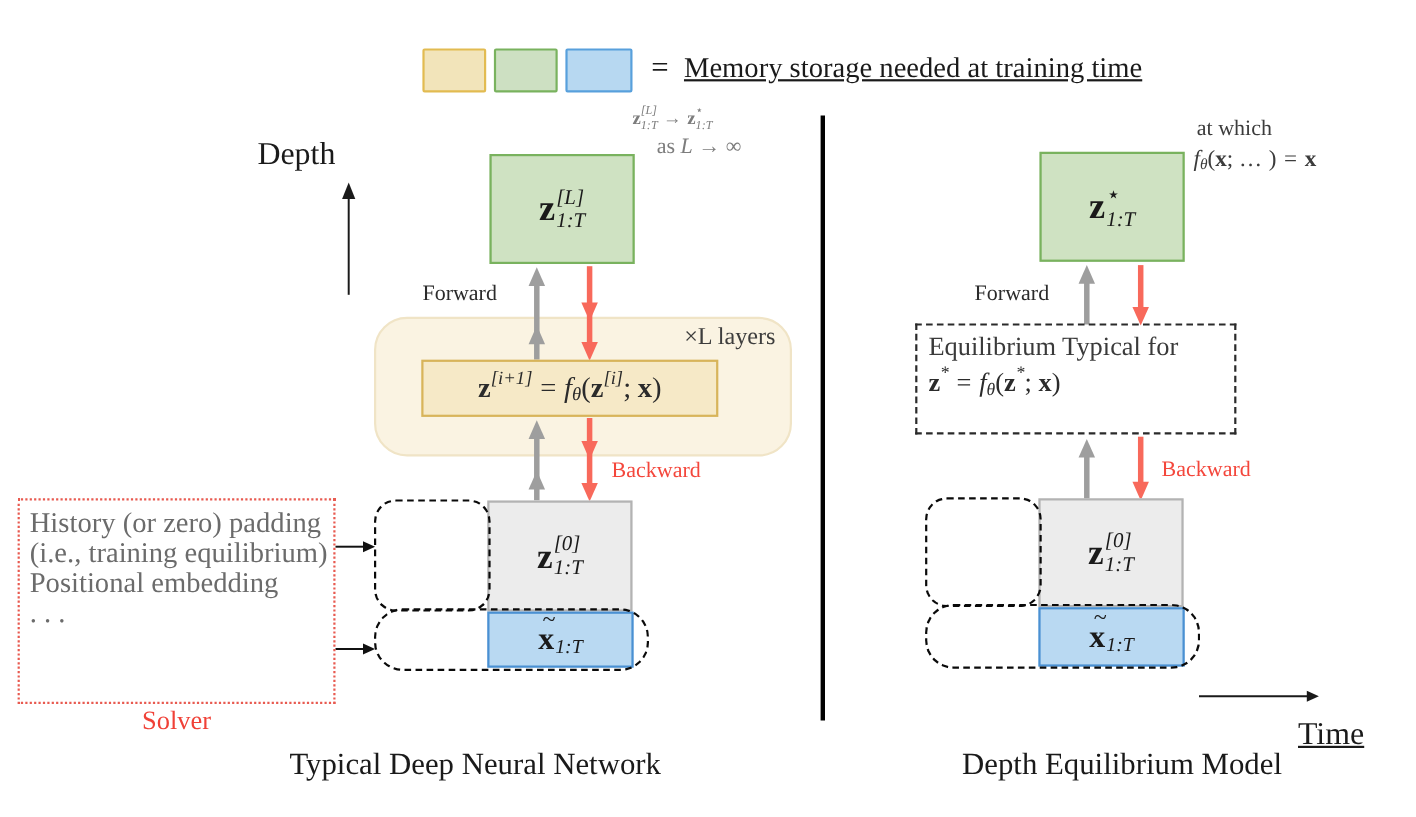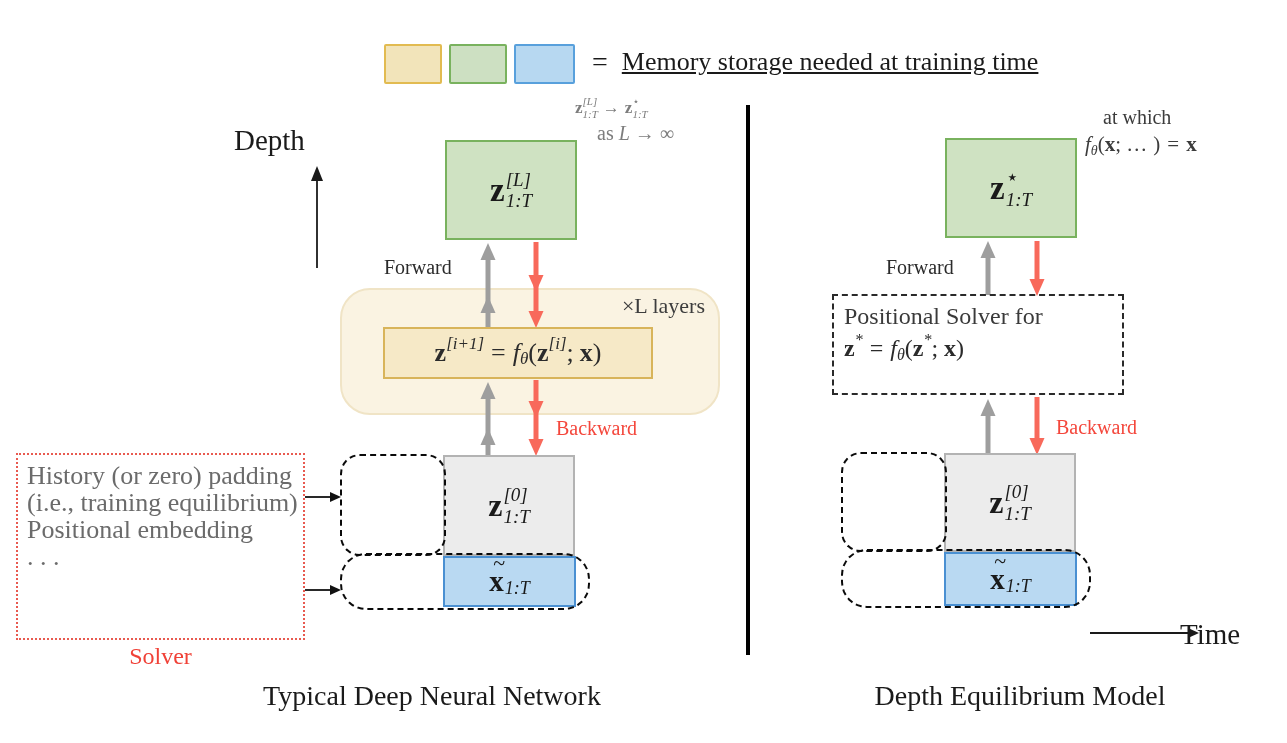--- a/index.html
+++ b/index.html
@@ -258,37 +258,37 @@
     <div class="boxlabel">
       <span class="mb lbl-main">z</span>
       <span class="stack lbl-scripts">
         <span class="star-sup" style="font-size:21px;">⋆</span>
         <span>1:T</span>
       </span>
     </div>
   </div>
 
   <div class="fp-note abs" style="left:1085px;top:106px;">
-    <div class="fp-l1" style="margin-left:18px;font-family:Liberation Serif, serif;">at which</div>
+    <div class="fp-l1" style="margin-left:3px;font-family:Liberation Serif, serif;">at which</div>
     <div class="fp-l2">
       <span class="it">f</span>
       <span class="fsub">θ</span>
       <span>(</span>
       <span class="mb">x</span>
       <span class="msemi">; …</span>
       <span>)</span>
       <span class="meq">=</span>
       <span class="mb">x</span>
     </div>
   </div>
 
   <div class="flow-label fwd abs" style="left:886px;top:256px;">Forward</div>
 
   <div class="solver abs">
-    <div class="solver-title">Positional Solver for</div>
+    <div class="solver-title">Equilibrium Typical for</div>
     <div class="solver-math">
       <span class="mb">z</span>
       <span class="fsup">*</span>
       <span class="meq">=</span>
       <span class="it">f</span>
       <span class="fsub">θ</span>
       <span>(</span>
       <span class="mb">z</span>
       <span class="fsup">*</span>
       <span class="msemi">;</span>
@@ -312,17 +312,17 @@
   <div class="membox blue-box abs" style="left:944px;top:552px;height:54px;">
     <div class="boxlabel">
       <span class="xtilde"><span>x</span><span class="tilde">~</span></span>
       <span class="sub-solo">1:T</span>
     </div>
   </div>
 
   <div class="dashed dash-top abs" style="left:841px;top:452px;height:100px;"></div>
   <div class="dashed dash-bottom abs" style="left:841px;top:549px;height:59px;"></div>
 
-  <div class="axis-label abs" style="left:1180px;top:618px;">Time</div>
+  <div class="axis-label abs" style="left:1180px;top:651px;text-decoration:underline;">Time</div>
 
   <div class="caption abs" style="left:770px;top:680px;width:500px;">Depth Equilibrium Model</div>
 
 </div>
 
 </body></html>

